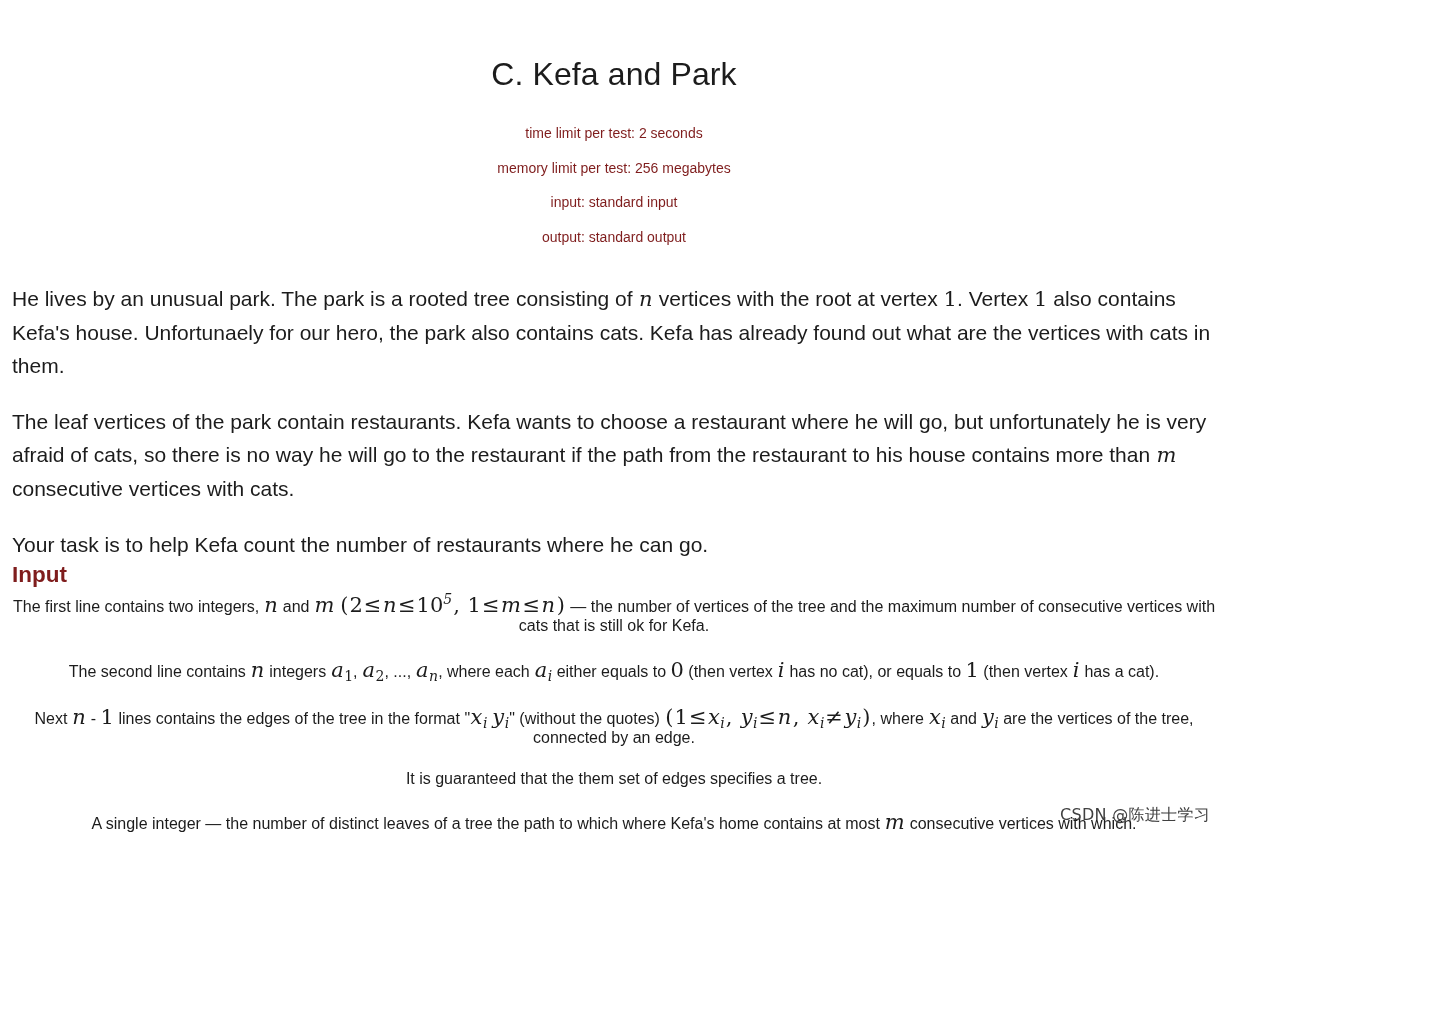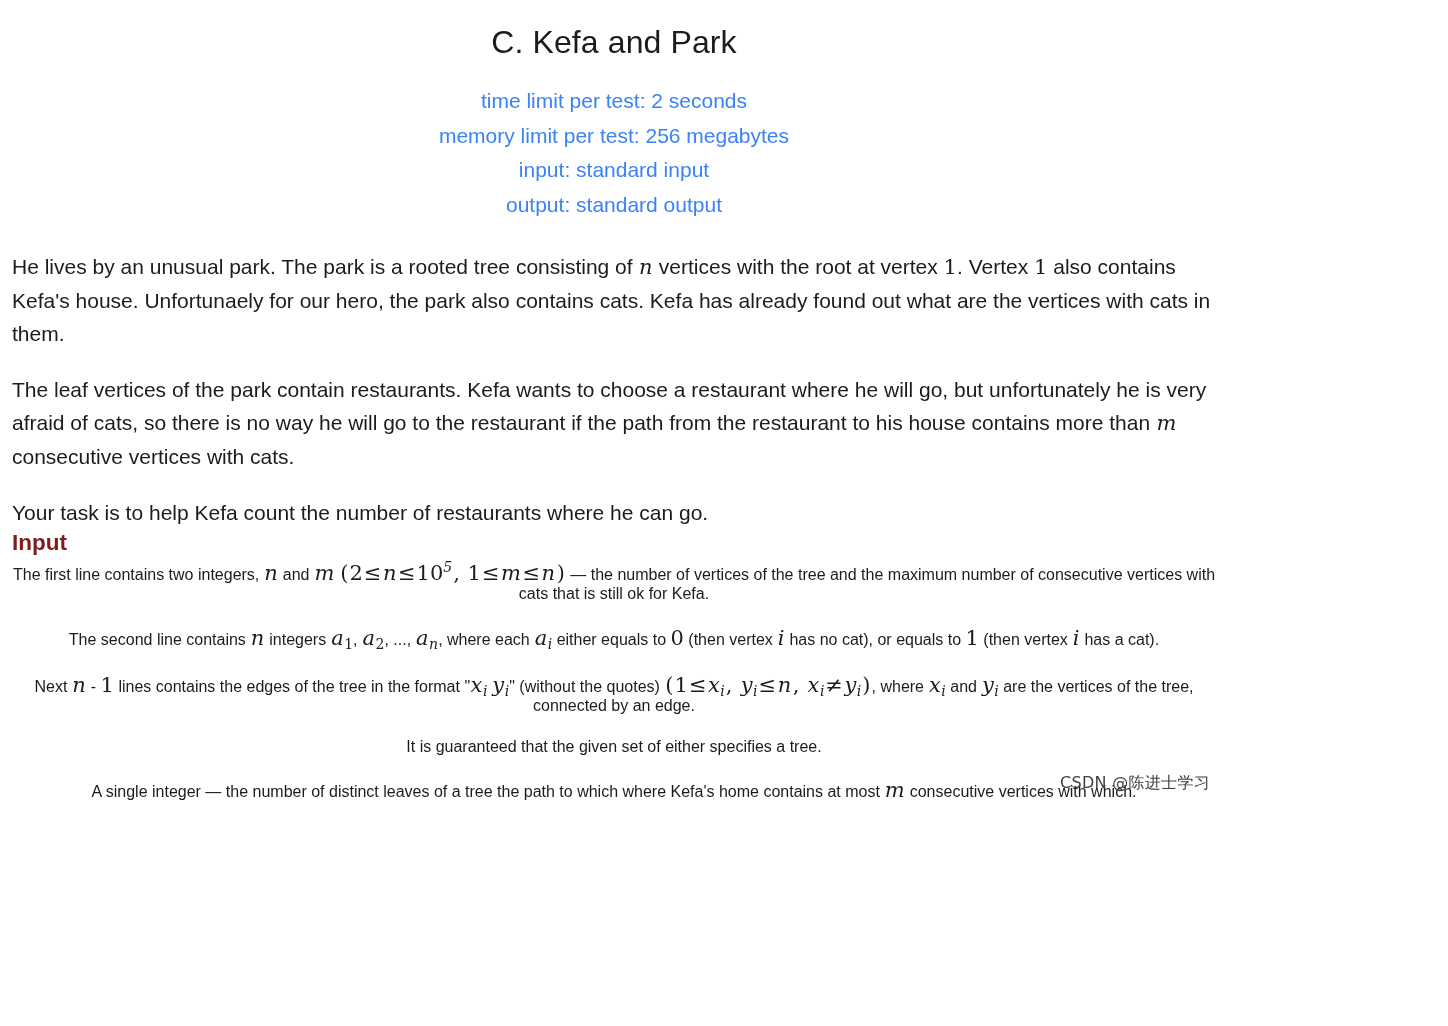--- a/index.html
+++ b/index.html
@@ -15,39 +15,40 @@
     -webkit-font-smoothing: antialiased;
     overflow: hidden;
     position: relative;
   }
 
   .page {
     width: 1228px;
     box-sizing: border-box;
     padding: 0 12px;
     position: relative;
+    margin-top: 32px;
   }
 
   
   .problem-header {
     text-align: center;
     padding-top: 22px;
   }
   .problem-title {
     font-size: 32px;
     font-weight: 400;
     line-height: 1.25;
     color: #1c1c1c;
     margin: 0 0 22px 0;
     letter-spacing: .1px;
   }
   .limit-line {
-    font-size: 21px;
+    font-size: 14px;
     line-height: 34.5px;
-    color: #3b82f6;
+    color: #7f1d1d;
     white-space: nowrap;
   }
 
   
   .statement {
     margin-top: 28px;
     font-size: 21px;
     line-height: 33px;
   }
   .statement p {
@@ -157,21 +158,21 @@
 
   <div class="section-block">
     <div class="section-title">Input</div>
 
     <p><span>The first line contains two integers, </span><span class="mi">n</span><span> and </span><span class="mi">m</span> <span class="math"><span class="mo">(</span><span class="mn">2</span><span class="mo">≤</span><span class="mi">n</span><span class="mo">≤</span><span class="mn">10</span><sup class="sp">5</sup><span class="mo">, </span><span class="mn">1</span><span class="mo">≤</span><span class="mi">m</span><span class="mo">≤</span><span class="mi">n</span><span class="mo">)</span></span><span> — the number of vertices of the tree and the maximum number of consecutive vertices with cats that is still ok for Kefa.</span></p>
 
     <p><span>The second line contains </span><span class="mi">n</span><span> integers </span><span class="mi">a</span><sub class="sbn">1</sub><span>, </span><span class="mi">a</span><sub class="sbn">2</sub><span>, ..., </span><span class="mi">a</span><sub class="sb">n</sub><span>, where each </span><span class="mi">a</span><sub class="sb">i</sub><span> either equals to </span><span class="mn">0</span><span> (then vertex </span><span class="mi">i</span><span> has no cat), or equals to </span><span class="mn">1</span><span> (then vertex </span><span class="mi">i</span><span> has a cat).</span></p>
 
     <p><span>Next </span><span class="mi">n</span><span> - </span><span class="mn">1</span><span> lines contains the edges of the tree in the format "</span><span class="mi">x</span><sub class="sb">i</sub> <span class="mi">y</span><sub class="sb">i</sub><span>" (without the quotes) </span><span class="math"><span class="mo">(</span><span class="mn">1</span><span class="mo">≤</span><span class="mi">x</span><sub class="sb">i</sub><span class="mo">, </span><span class="mi">y</span><sub class="sb">i</sub><span class="mo">≤</span><span class="mi">n</span><span class="mo">, </span><span class="mi">x</span><sub class="sb">i</sub><span class="mo">≠</span><span class="mi">y</span><sub class="sb">i</sub><span class="mo">)</span></span><span>, where </span><span class="mi">x</span><sub class="sb">i</sub><span> and </span><span class="mi">y</span><sub class="sb">i</sub><span> are the vertices of the tree, connected by an edge.</span></p>
 
-    <p><span>It is guaranteed that the given set of either specifies a tree.</span></p>
+    <p><span>It is guaranteed that the them set of edges specifies a tree.</span></p>
   </div>
 
   <div class="section-block">
     <p><span>A single integer — the number of distinct leaves of a tree the path to which where Kefa's home contains at most </span><span class="mi">m</span><span> consecutive vertices with which.</span></p>
   </div>
 
   <div class="watermark">CSDN @陈进士学习</div>
 </div>
 
 </body></html>

